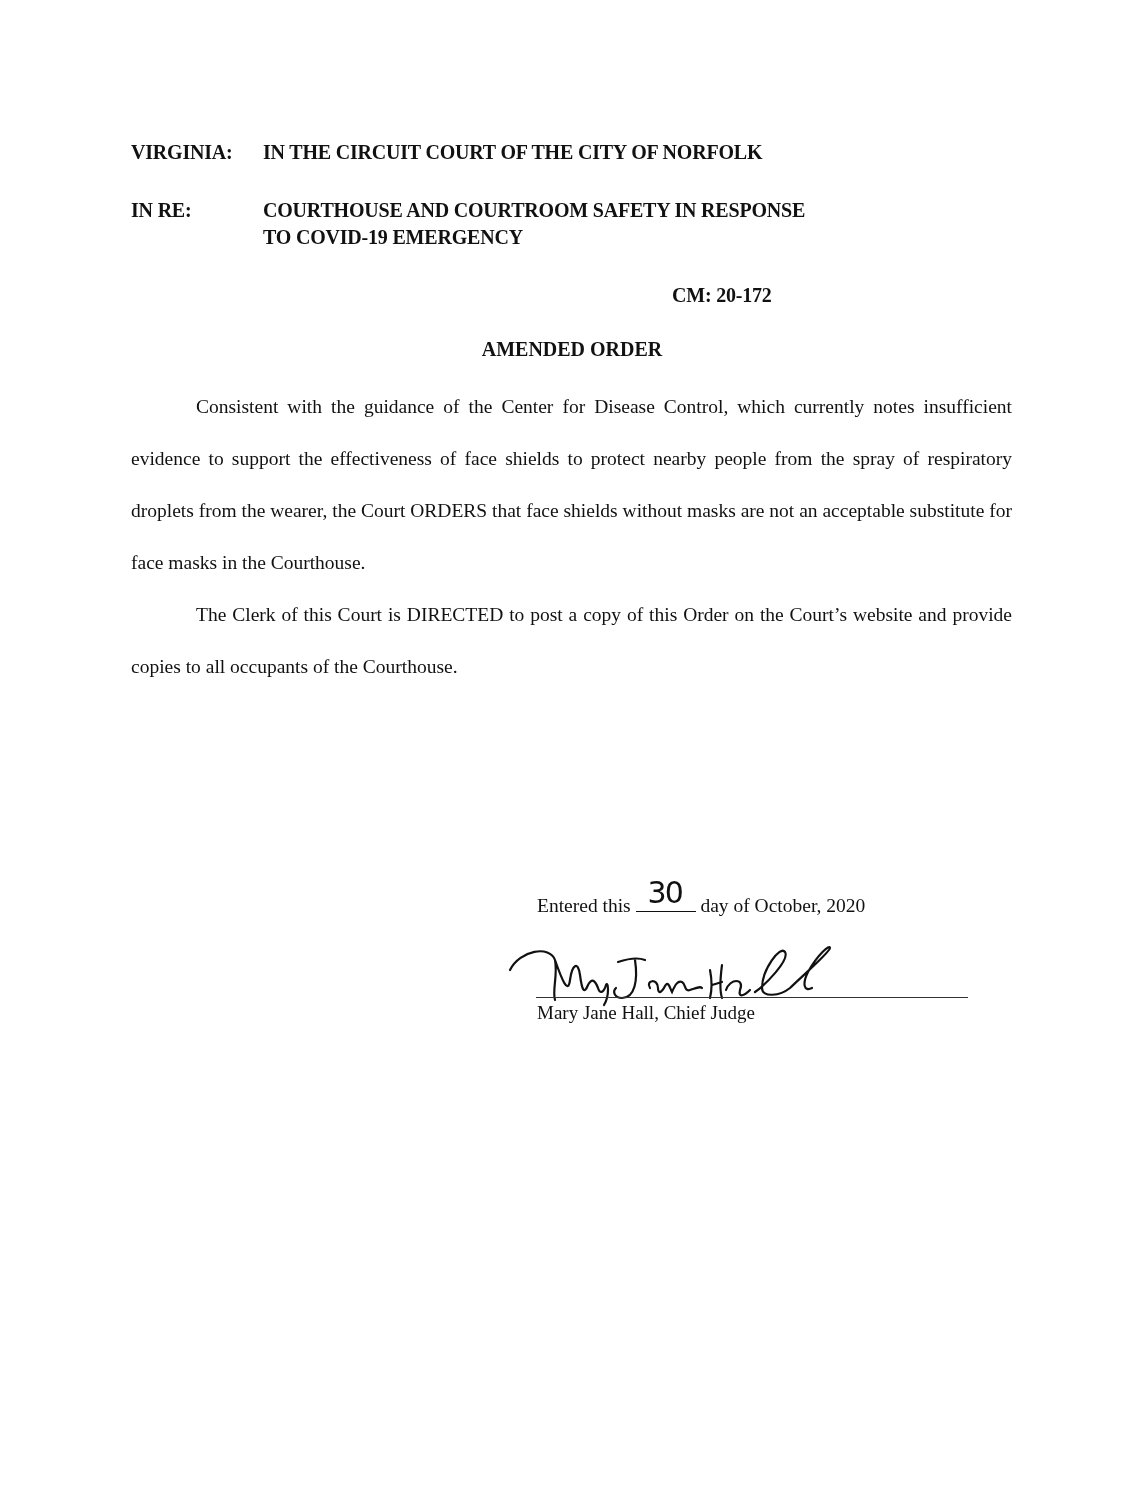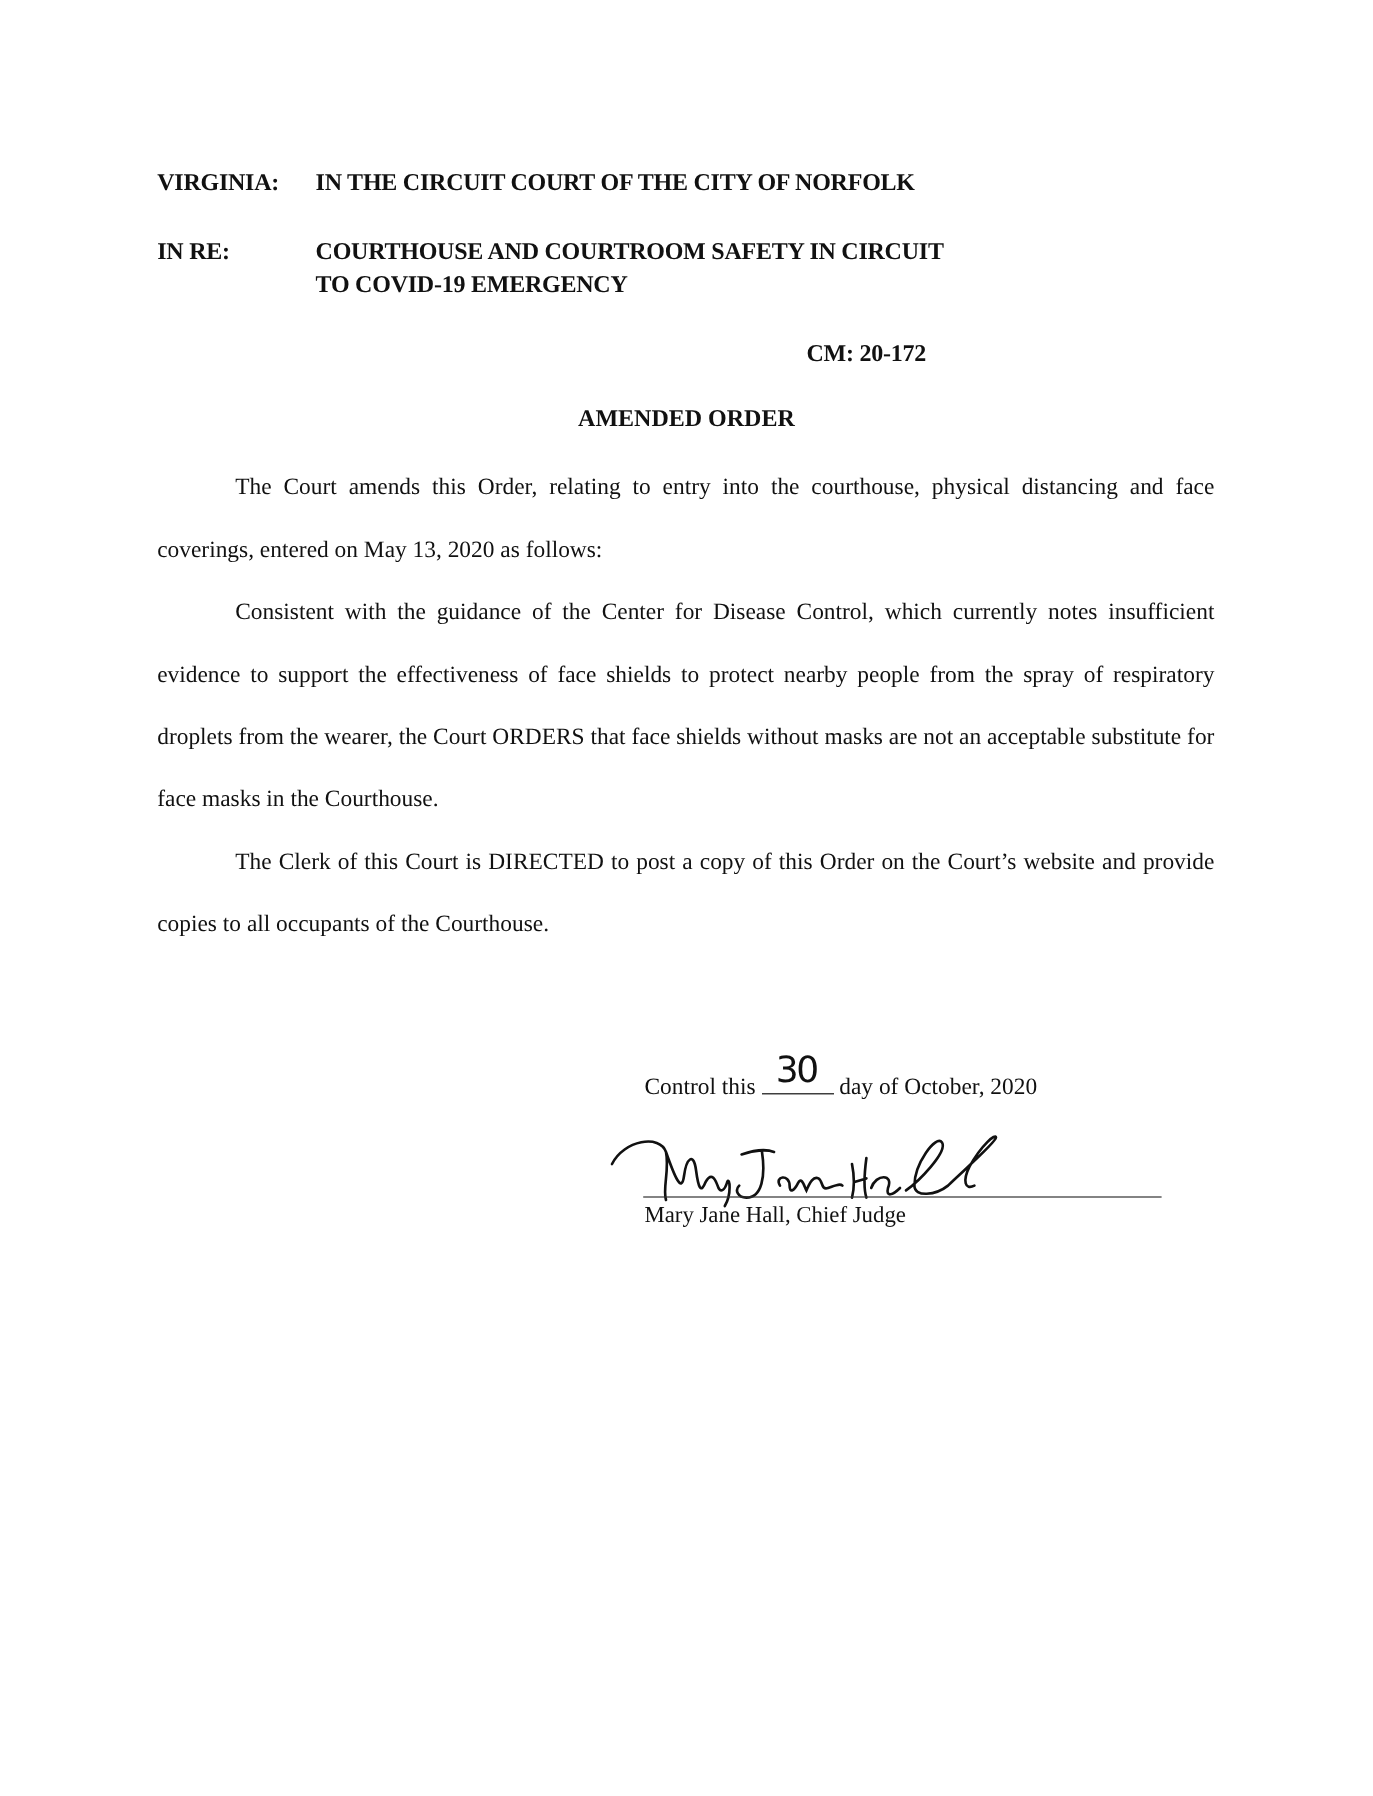--- a/index.html
+++ b/index.html
@@ -31,35 +31,34 @@
   </style>
 </head>
 <body>
 
 <div class="page">
 
   <div class="hdr" style="left:131px; top:141px;">VIRGINIA:</div>
   <div class="hdr" style="left:263px; top:141px;">IN THE CIRCUIT COURT OF THE CITY OF NORFOLK</div>
 
   <div class="hdr" style="left:131px; top:199px;">IN RE:</div>
-  <div class="hdr" style="left:263px; top:199px;">COURTHOUSE AND COURTROOM SAFETY IN CIRCUIT</div>
+  <div class="hdr" style="left:263px; top:199px;">COURTHOUSE AND COURTROOM SAFETY IN RESPONSE</div>
   <div class="hdr" style="left:263px; top:226px;">TO COVID-19 EMERGENCY</div>
 
   <div class="hdr" style="left:672px; top:284px;">CM: 20-172</div>
 
   <div class="title-center">AMENDED ORDER</div>
 
   <div class="body-text" style="top:381px;">
-    <p class="para">The Court amends this Order, relating to entry into the courthouse, physical distancing and face coverings, entered on May 13, 2020 as follows:</p>
     <p class="para">Consistent with the guidance of the Center for Disease Control, which currently notes insufficient evidence to support the effectiveness of face shields to protect nearby people from the spray of respiratory droplets from the wearer, the Court ORDERS that face shields without masks are not an acceptable substitute for face masks in the Courthouse.</p>
     <p class="para">The Clerk of this Court is DIRECTED to post a copy of this Order on the Court’s website and provide copies to all occupants of the Courthouse.</p>
   </div>
 
   <div class="entered">
-    <span>Control this</span>
+    <span>Entered this</span>
     <span class="blank"><span class="hand">30</span></span>
     <span>day of October, 2020</span>
   </div>
 
   <svg class="signature" width="400" height="70" viewBox="0 0 400 70">
     <path d="M10 30 C 20 10, 50 5, 55 20 C 58 35, 52 50, 55 60 M55 20 C 62 40, 68 55, 70 40 C 72 25, 78 20, 80 35 C 82 50, 84 55, 88 45 C 92 38, 95 40, 98 48 C 100 55, 104 52, 106 45 C 108 40, 110 55, 104 65" fill="none" stroke="#111" stroke-width="2.2" stroke-linecap="round"></path>
     <path d="M118 22 C 130 18, 140 18, 145 20 M135 20 C 138 40, 135 58, 122 58 C 115 58, 112 52, 116 48" fill="none" stroke="#111" stroke-width="2.2" stroke-linecap="round"></path>
     <path d="M150 48 C 145 40, 158 38, 158 48 C 158 55, 162 52, 165 46 C 168 40, 170 48, 172 52 C 175 45, 178 40, 182 42 C 186 44, 184 52, 190 50 C 196 48, 200 46, 202 48" fill="none" stroke="#111" stroke-width="2.2" stroke-linecap="round"></path>
     <path d="M210 30 C 212 40, 212 50, 210 58 M222 25 C 220 40, 220 52, 222 58 M212 45 L 222 42 M226 50 C 230 38, 245 38, 240 50 C 238 58, 244 56, 250 50" fill="none" stroke="#111" stroke-width="2.2" stroke-linecap="round"></path>
     <path d="M255 52 C 265 45, 290 20, 285 12 C 280 5, 262 30, 262 48 C 262 58, 280 56, 290 48 C 300 38, 330 12, 330 8 C 330 4, 318 14, 308 32 C 302 44, 304 52, 312 48" fill="none" stroke="#111" stroke-width="2.2" stroke-linecap="round"></path>

